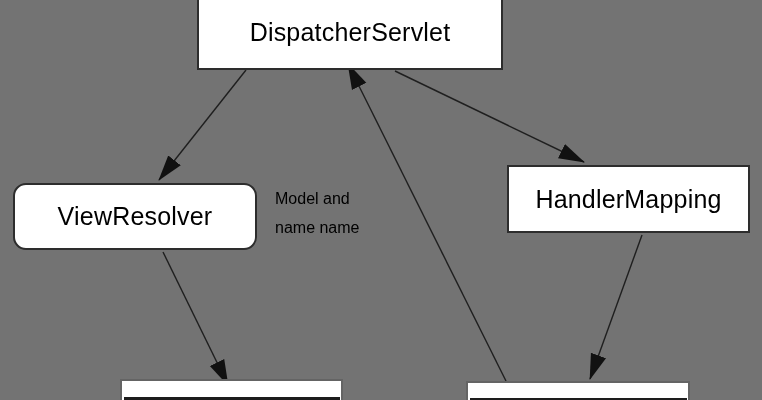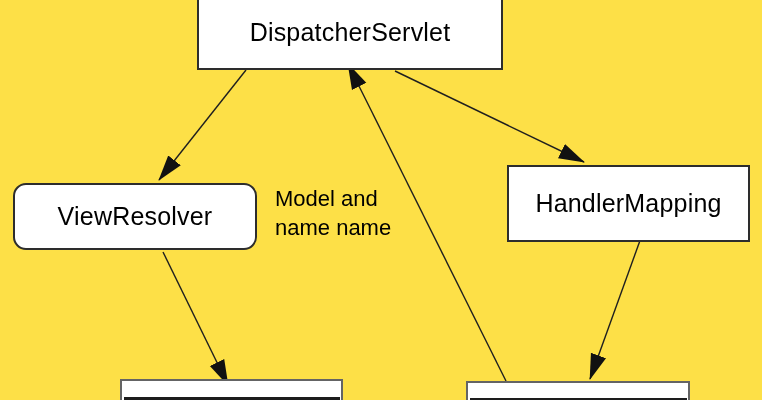--- a/index.html
+++ b/index.html
@@ -5,21 +5,21 @@
   html, body {
     margin: 0;
     padding: 0;
     background: #ffffff;
   }
   .stage {
     position: relative;
     width: 762px;
     height: 400px;
     overflow: hidden;
-    background: #fde047;
+    background: #737373;
     font-family: "Liberation Sans", sans-serif;
     color: #000000;
   }
   .arrow-layer {
     position: absolute;
     left: 0;
     top: 0;
     width: 762px;
     height: 400px;
     pointer-events: none;
@@ -31,39 +31,39 @@
     border: 2px solid #2d2d2d;
     display: flex;
     align-items: center;
     justify-content: center;
     font-size: 25px;
     letter-spacing: 0.2px;
     white-space: nowrap;
   }
   .node-dispatcher { left: 197px; top: -5px; width: 306px; height: 75px; }
   .node-viewresolver { left: 13px; top: 183px; width: 244px; height: 67px; border-radius: 13px; }
-  .node-handlermapping { left: 507px; top: 165px; width: 243px; height: 77px; }
+  .node-handlermapping { left: 507px; top: 165px; width: 243px; height: 68px; }
   .node-cut {
     border: 2px solid #646464;
     border-bottom: none;
   }
   .node-bottom-left { left: 120px; top: 379px; width: 223px; height: 40px; }
   .node-bottom-right { left: 466px; top: 381px; width: 224px; height: 40px; }
   .cut-band {
     position: absolute;
     height: 3px;
     background: #1d1d1d;
   }
   .cut-band-left { left: 124px; top: 397px; width: 216px; }
   .cut-band-right { left: 470px; top: 398px; width: 217px; }
   .edge-label {
     position: absolute;
     left: 275px;
     top: 184px;
-    font-size: 22px;
+    font-size: 16px;
     line-height: 29px;
     white-space: nowrap;
   }
   .edge-label span { display: block; }
 </style>
 </head>
 <body>
 
 <div class="stage">
 

